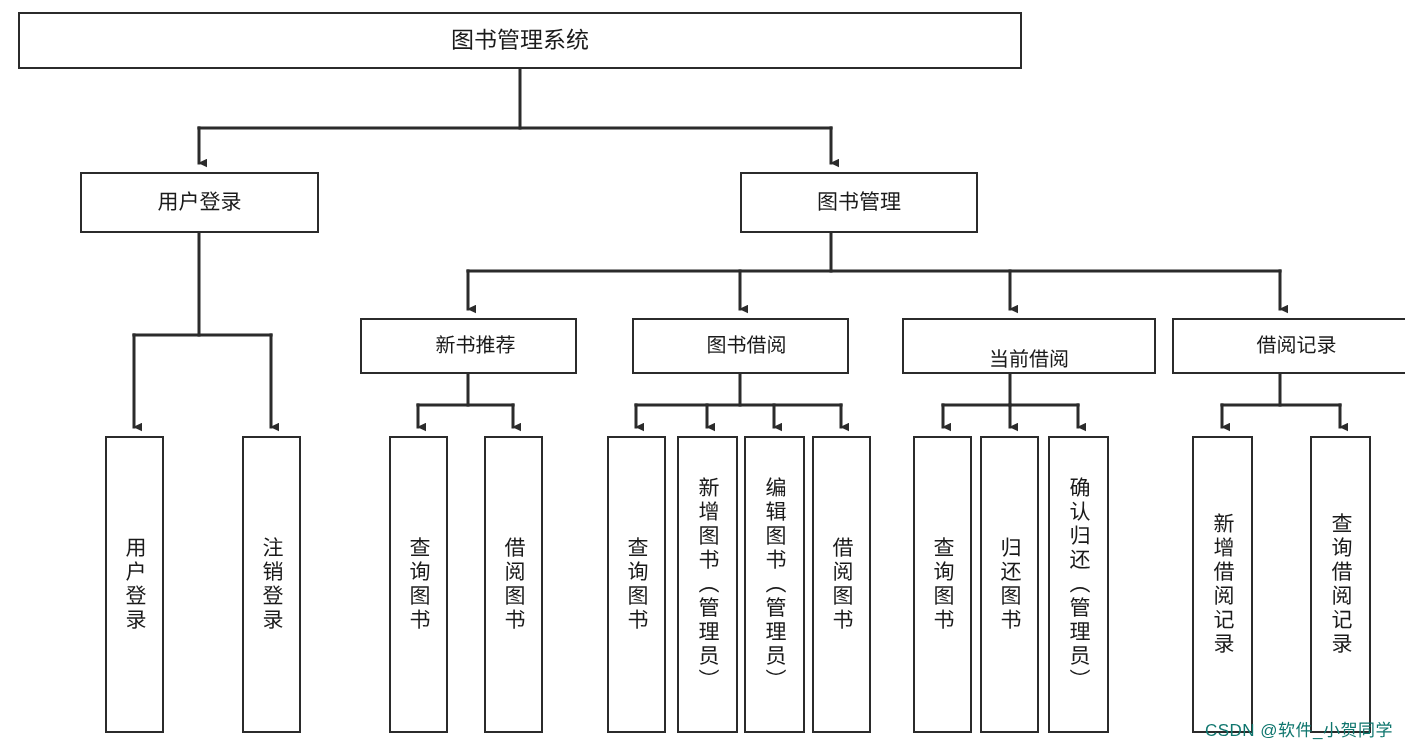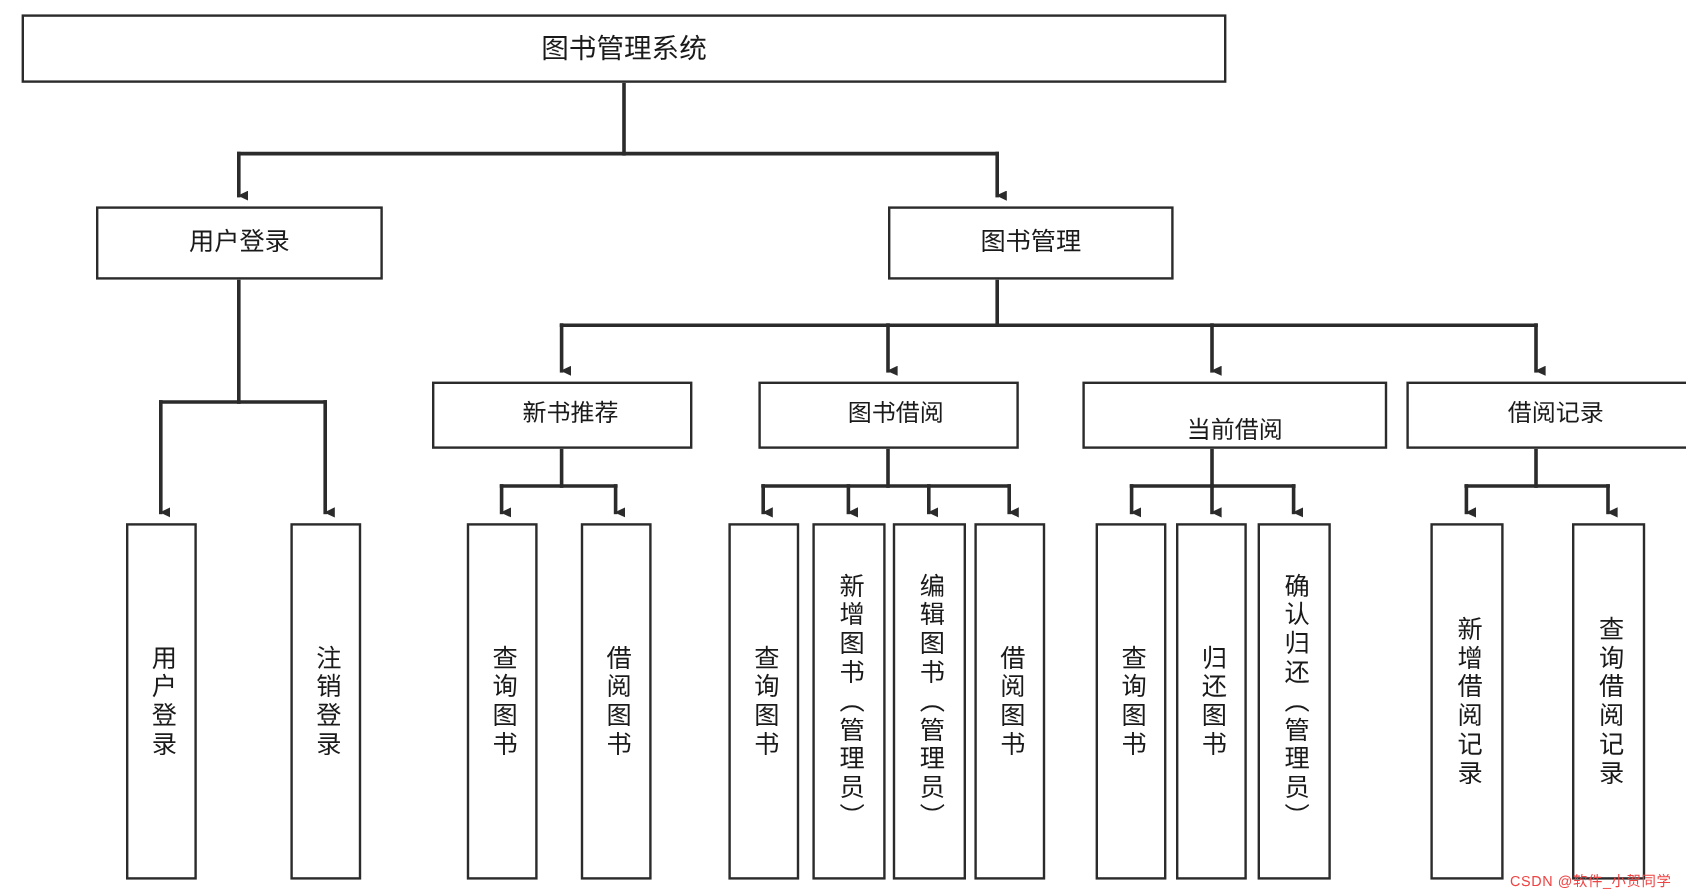--- a/index.html
+++ b/index.html
@@ -78,22 +78,22 @@
     letter-spacing: 3px;
     line-height: 1;
     white-space: nowrap;
   }
   .node.leaf.wide { width: 61px; }
 
   #watermark {
     position: absolute;
     right: 12px;
     bottom: 6px;
-    font-size: 12px;
-    color: #ef4444;
+    font-size: 17px;
+    color: #0f766e;
     letter-spacing: 0.5px;
     white-space: nowrap;
   }
 </style>
 </head>
 <body>
 
 <div id="diagram-root">
 
   <svg id="edge-layer" viewBox="0 0 1405 747" width="1405" height="747" xmlns="http://www.w3.org/2000/svg">

